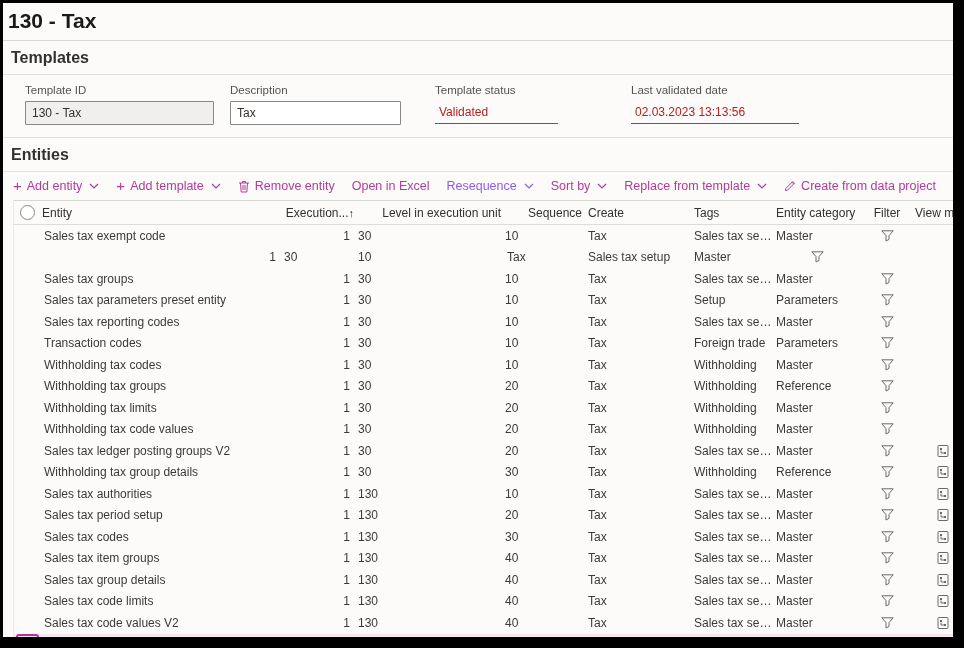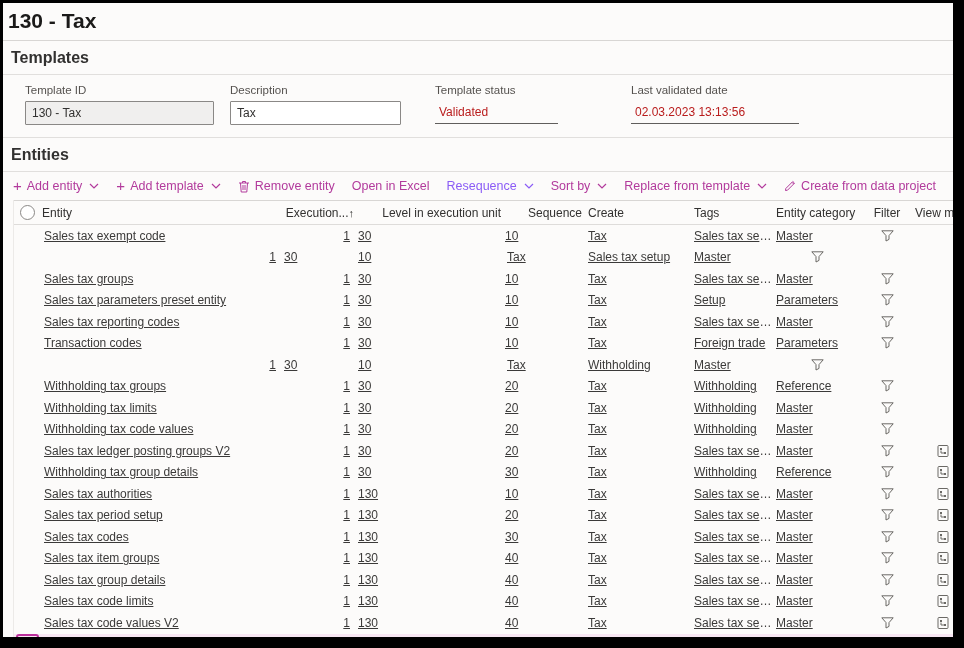--- a/index.html
+++ b/index.html
@@ -40,21 +40,21 @@
   .tb-chevron{display:inline-flex;margin-left:2px;}
 
   .grid{margin-left:10px;border-left:1px solid #eceae8;}
   .grid-header{
     display:grid;grid-template-columns:var(--cols);height:23px;align-items:center;
     border-top:1px solid #d8d6d4;border-bottom:1px solid #dedcda;
     font-size:12px;color:#323130;
   }
   .grid-row{
     display:grid;grid-template-columns:var(--cols);height:21.5px;align-items:center;
-    font-size:12px;color:#3b3a39;cursor:pointer;text-decoration:underline;
+    font-size:12px;color:#3b3a39;cursor:pointer;
   }
   .grid-row.selected{background:#f8e7f3;}
   .grid-row.selected .c-entity{color:#2469b3;}
   .c-check{display:flex;justify-content:center;align-items:center;}
   .c-entity{padding-left:4px;white-space:nowrap;overflow:hidden;text-overflow:ellipsis;}
   .c-num{text-align:right;padding-right:8px;}
   .c-num2{padding-right:4px;}
   .c-text{padding-left:2px;white-space:nowrap;overflow:hidden;text-overflow:ellipsis;}
   .c-module{padding-left:2px;}
   .c-filter{display:flex;justify-content:center;align-items:center;}
@@ -284,20 +284,21 @@
           <div class="c-text">Parameters</div>
           <div class="c-filter">
             <svg width="13" height="12" viewBox="0 0 13 12" fill="none" stroke="#6b6965" stroke-width="1">
               <path d="M0.8 0.8 H12.2 L8 5.6 V9.4 L5 11 V5.6 Z"></path>
             </svg>
           </div>
           <div class="c-view"></div>
         </div>
         <div class="grid-row">
           <div class="c-check"></div>
+          <div class="c-entity">Withholding tax codes</div>
           <div class="c-num">1</div>
           <div class="c-num2">30</div>
           <div class="c-num2">10</div>
           <div class="c-text c-module">Tax</div>
           <div class="c-text">Withholding</div>
           <div class="c-text">Master</div>
           <div class="c-filter">
             <svg width="13" height="12" viewBox="0 0 13 12" fill="none" stroke="#6b6965" stroke-width="1">
               <path d="M0.8 0.8 H12.2 L8 5.6 V9.4 L5 11 V5.6 Z"></path>
             </svg>

